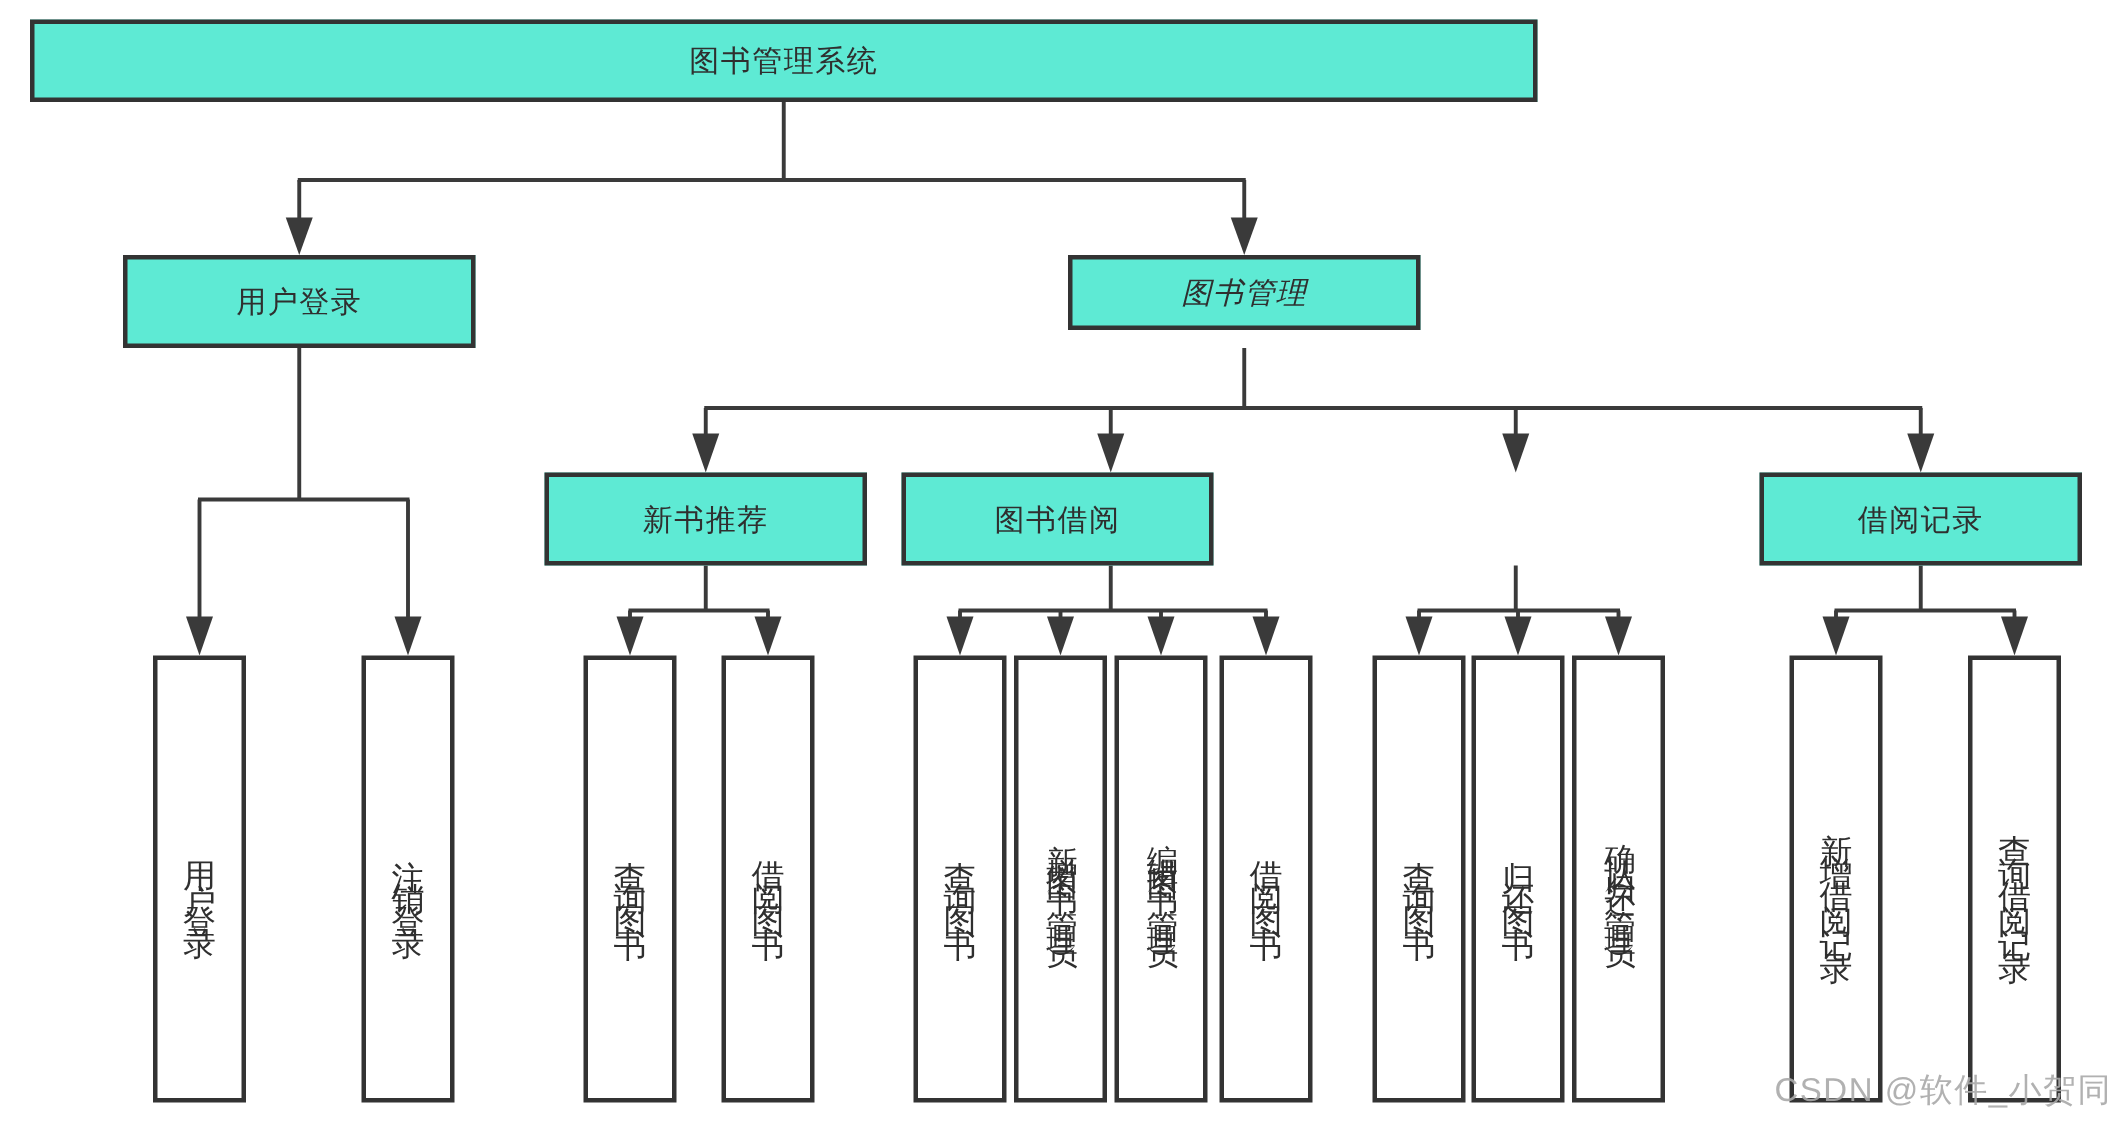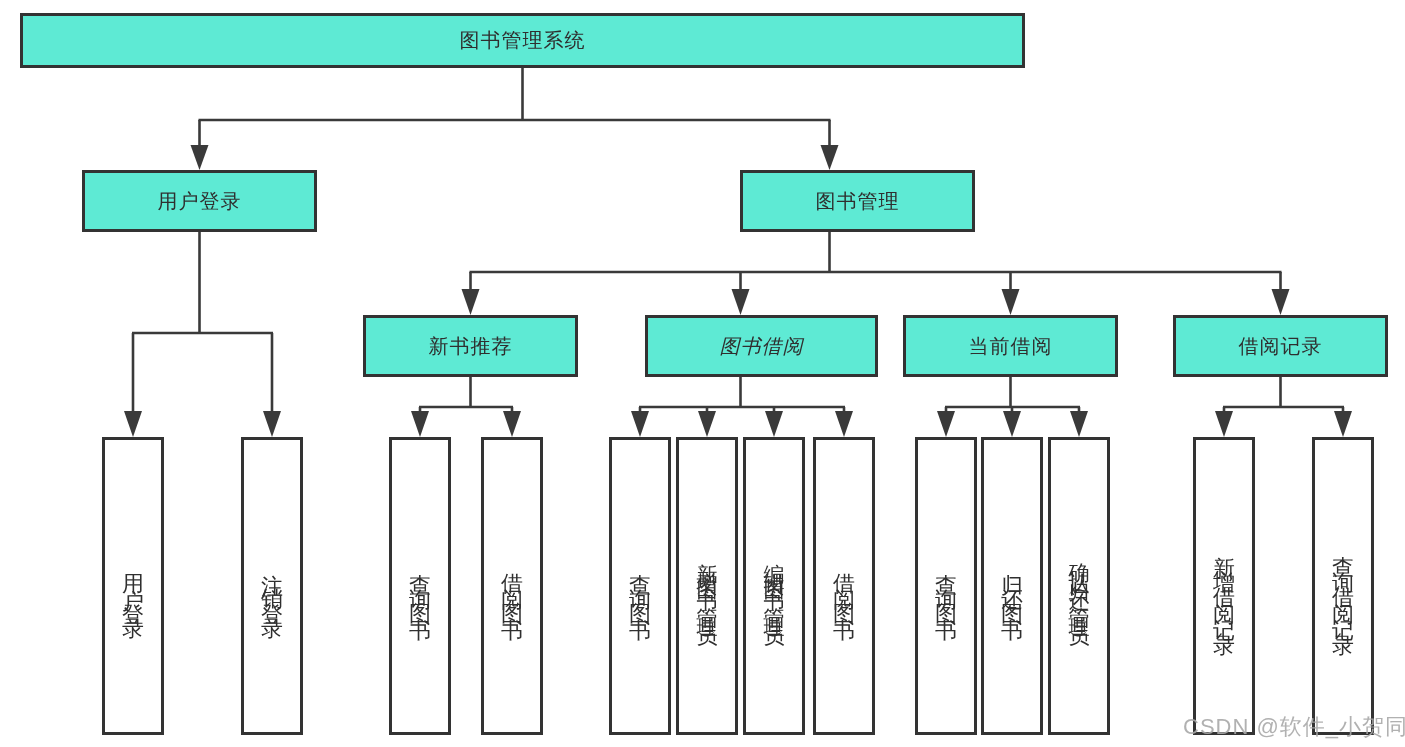--- a/index.html
+++ b/index.html
@@ -128,25 +128,24 @@
     <line x1="1223" y1="407" x2="1344" y2="407"></line>
     <line x1="1224" y1="407" x2="1224" y2="414"></line>
     <polygon points="1215,411 1233,411 1224,437"></polygon>
     <line x1="1343" y1="407" x2="1343" y2="414"></line>
     <polygon points="1334,411 1352,411 1343,437"></polygon>
   </svg>
 
   <div class="node" style="left:20px; top:13px; width:1005px; height:55px;">图书管理系统</div>
 
   <div class="node" style="left:82px; top:170px; width:235px; height:62px;">用户登录</div>
-  <div class="node" style="left:740px; top:170px; width:235px; height:62px;">图书管理</div>
+  <div class="node" style="left:712px; top:170px; width:235px; height:50px;font-style:italic;">图书管理</div>
 
   <div class="node" style="left:363px; top:315px; width:215px; height:62px;font-family:Liberation Mono, monospace;">新书推荐</div>
-  <div class="node" style="left:645px; top:315px; width:233px; height:62px;font-style:italic;">图书借阅</div>
-  <div class="node" style="left:903px; top:315px; width:215px; height:62px;">当前借阅</div>
+  <div class="node" style="left:601px; top:315px; width:208px; height:62px;">图书借阅</div>
   <div class="node" style="left:1173px; top:315px; width:215px; height:62px;">借阅记录</div>
 
   <div class="leaf ls-4" style="left:102px;">
     <span>用户登录</span>
   </div>
   <div class="leaf ls-4" style="left:241px;">
     <span>注销登录</span>
   </div>
 
   <div class="leaf ls-4" style="left:389px;">

